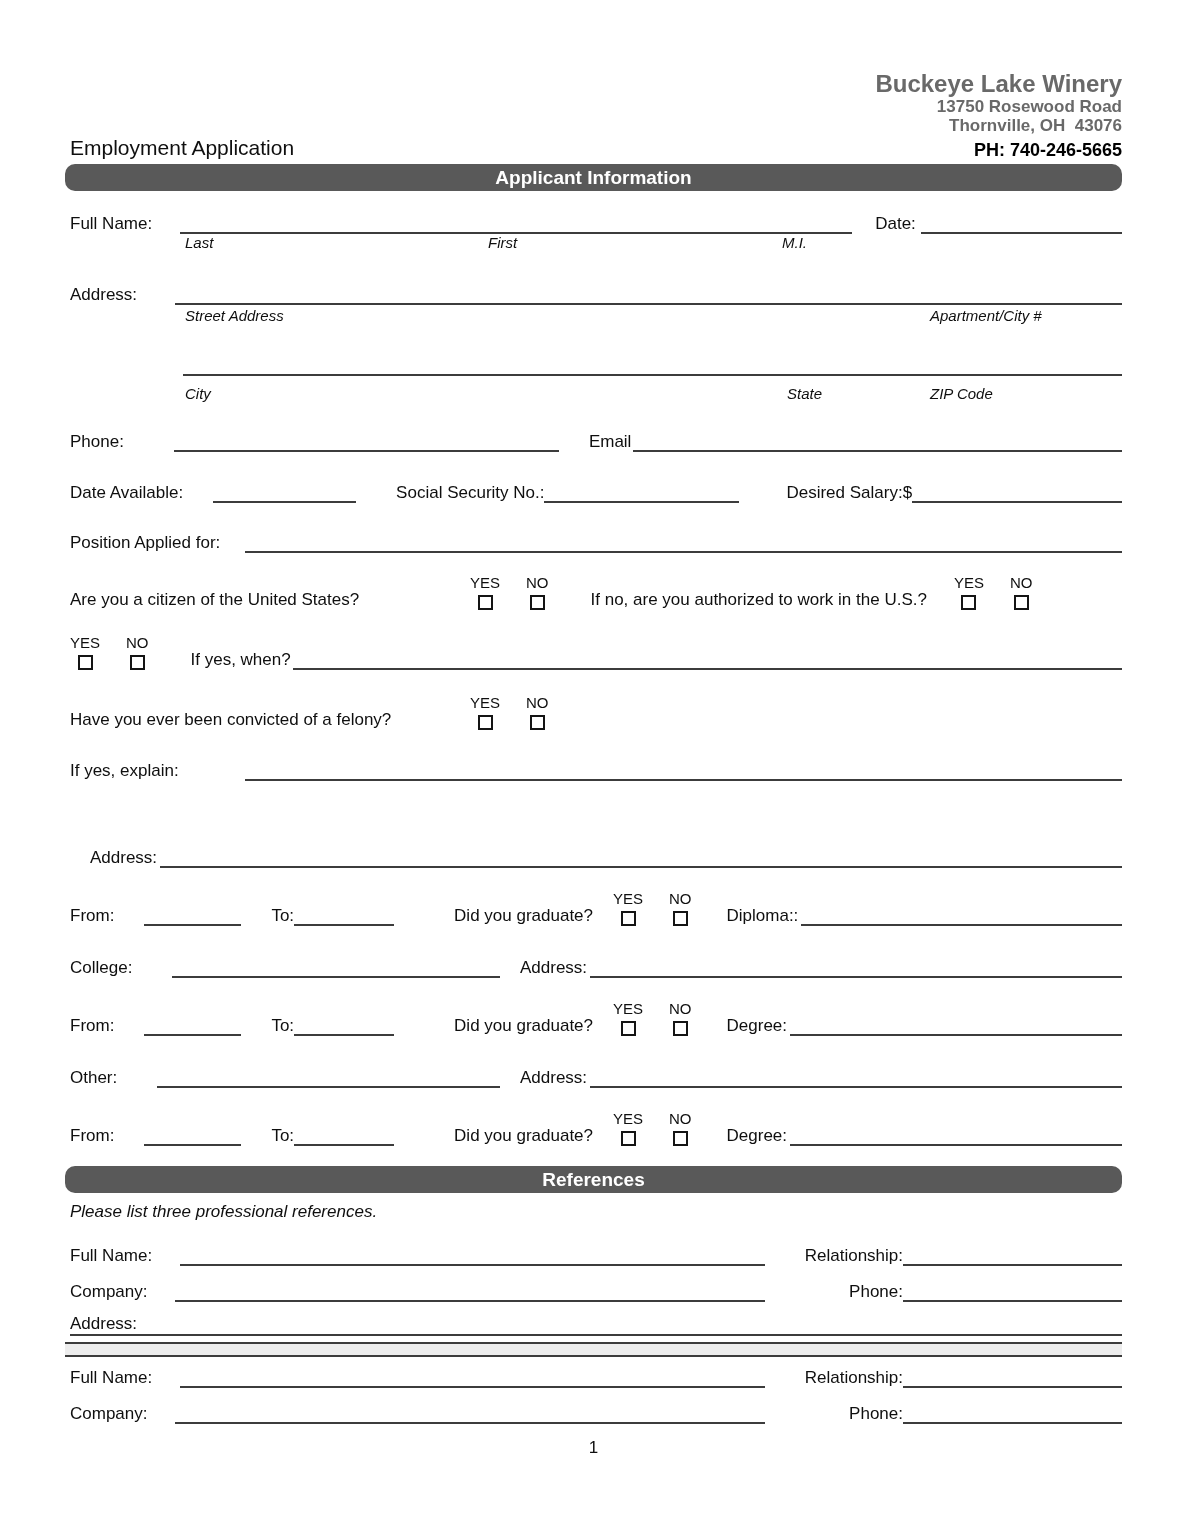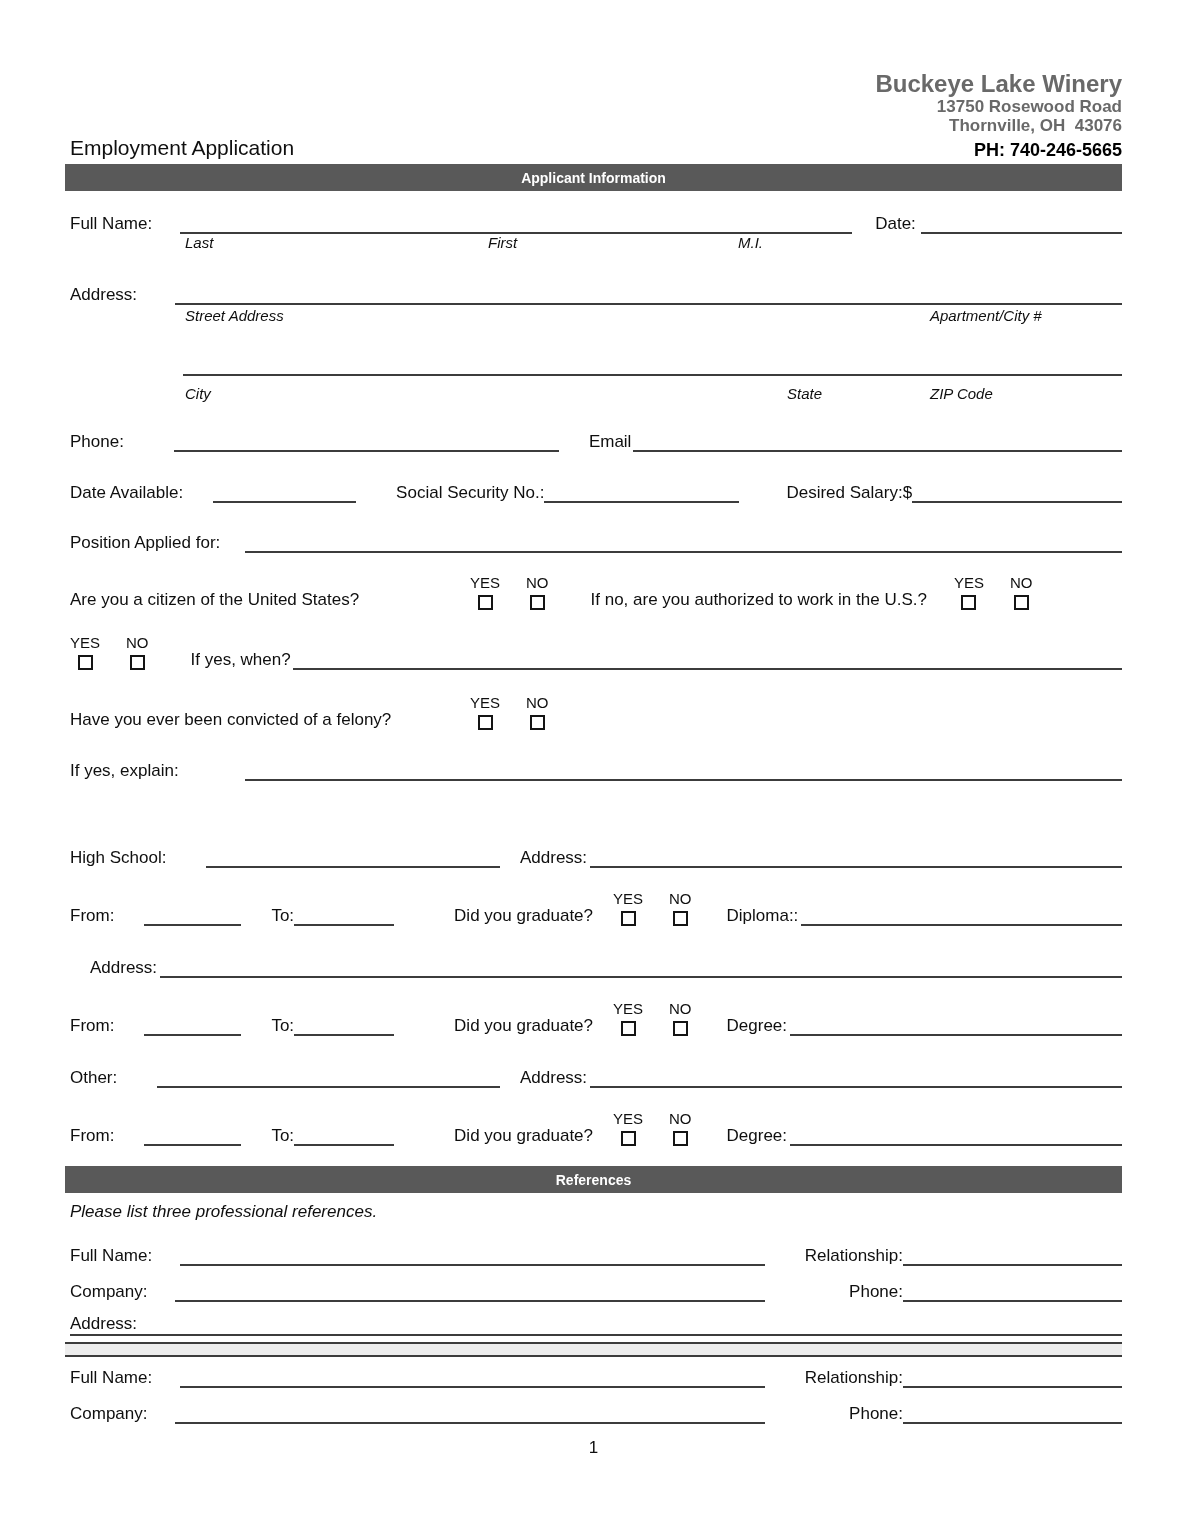--- a/index.html
+++ b/index.html
@@ -5,21 +5,21 @@
   html,body { margin:0; padding:0; background:#fff; }
   body { font-family:"Liberation Sans","DejaVu Sans",sans-serif; color:#0f0f0f; }
   .page { position:relative; width:1187px; height:1536px; background:#fff; overflow:hidden; }
 
   .row { position:absolute; left:70px; right:65px; display:flex; align-items:flex-end; font-size:17px; white-space:nowrap; }
   .label { flex:0 0 auto; }
   .blank { flex:0 0 auto; border-bottom:2px solid #3c3c3c; height:20px; }
   .blank.grow { flex:1 1 auto; }
 
   .bar { position:absolute; left:65px; right:65px; height:27px; background:#595959; color:#fff;
-         font-weight:bold; font-size:14px; display:flex; align-items:center; justify-content:center; }
+         font-weight:bold; font-size:19px; display:flex; align-items:center; justify-content:center;border-radius:10px; }
 
   .hintrow { position:absolute; left:70px; right:65px; height:18px; }
   .hint { position:absolute; top:0; font-style:italic; font-size:15px; white-space:nowrap; }
 
   .hdr { position:absolute; top:70px; right:65px; text-align:right; line-height:1.13; }
   .hdr .co { font-size:24px; font-weight:bold; color:#696969; white-space:pre; }
   .hdr .ad { font-size:17px; font-weight:bold; color:#696969; white-space:pre; }
   .hdr .ph { font-size:18px; font-weight:bold; color:#000; margin-top:4px; }
 
   .title { position:absolute; left:70px; top:136px; font-size:21px; font-weight:normal; }
@@ -55,21 +55,21 @@
 
   <div class="row" style="top:212px;">
     <span class="label">Full Name:</span>
     <span class="blank" style="width:672px; margin-left:28px;"></span>
     <span class="label" style="margin-left:23px;">Date:</span>
     <span class="blank grow" style="margin-left:5px;"></span>
   </div>
   <div class="hintrow" style="top:234px;">
     <span class="hint" style="left:115px;">Last</span>
     <span class="hint" style="left:418px;">First</span>
-    <span class="hint" style="left:668px;">M.I.</span>
+    <span class="hint" style="left:712px;">M.I.</span>
   </div>
 
   <div class="row" style="top:283px;">
     <span class="label">Address:</span>
     <span class="blank grow" style="margin-left:38px;"></span>
   </div>
   <div class="hintrow" style="top:307px;">
     <span class="hint" style="left:115px;">Street Address</span>
     <span class="hint" style="left:860px;">Apartment/City #</span>
   </div>
@@ -157,24 +157,20 @@
     </div>
   </div>
 
   <div class="row" style="top:759px;gap:48px;">
     <span class="label">If yes, explain:</span>
     <span class="blank grow" style="margin-left:18px;"></span>
   </div>
 
 
   <div class="row" style="top:846px;">
-    <div class="leftsec" style="width:430px;">
-      <span class="label">High School:</span>
-      <span class="blank grow" style="flex:1 1 auto; margin-left:40px;"></span>
-    </div>
     <span class="label" style="margin-left:20px;">Address:</span>
     <span class="blank grow" style="margin-left:3px;"></span>
   </div>
   <div class="row" style="top:890px;">
     <span class="label">From:</span>
     <span class="blank" style="width:97px; margin-left:30px;"></span>
     <span class="label" style="margin-left:30px;">To:</span>
     <span class="blank" style="width:100px;"></span>
     <span class="label" style="margin-left:60px;">Did you graduate?</span>
     <div class="yn-group" style="margin-left:20px;">
@@ -185,20 +181,24 @@
       <div class="yn-col">
         <span>NO</span>
         <span class="checkbox"></span>
       </div>
     </div>
     <span class="label" style="margin-left:35px;">Diploma::</span>
     <span class="blank grow" style="margin-left:3px;"></span>
   </div>
 
   <div class="row" style="top:956px;">
+    <div class="leftsec" style="width:430px;">
+      <span class="label">College:</span>
+      <span class="blank grow" style="flex:1 1 auto; margin-left:40px;"></span>
+    </div>
     <span class="label" style="margin-left:20px;">Address:</span>
     <span class="blank grow" style="margin-left:3px;"></span>
   </div>
   <div class="row" style="top:1000px;">
     <span class="label">From:</span>
     <span class="blank" style="width:97px; margin-left:30px;"></span>
     <span class="label" style="margin-left:30px;">To:</span>
     <span class="blank" style="width:100px;"></span>
     <span class="label" style="margin-left:60px;">Did you graduate?</span>
     <div class="yn-group" style="margin-left:20px;">

